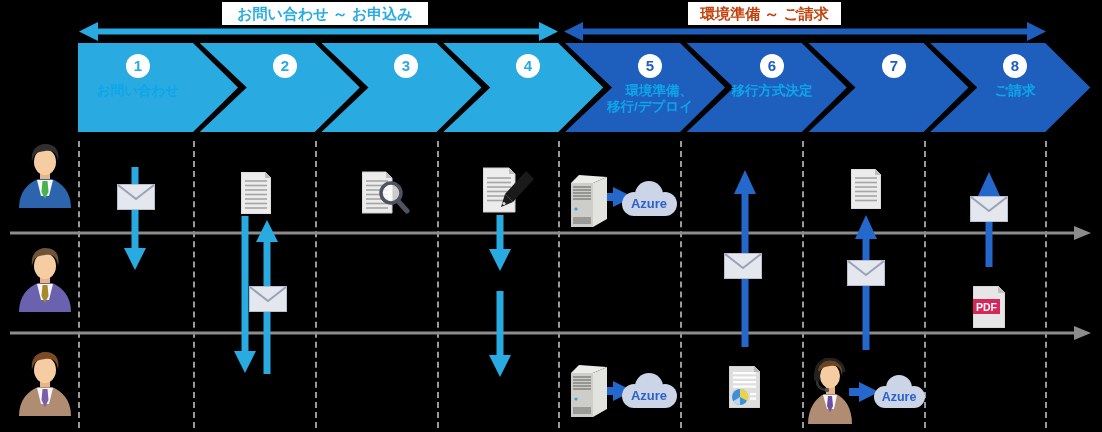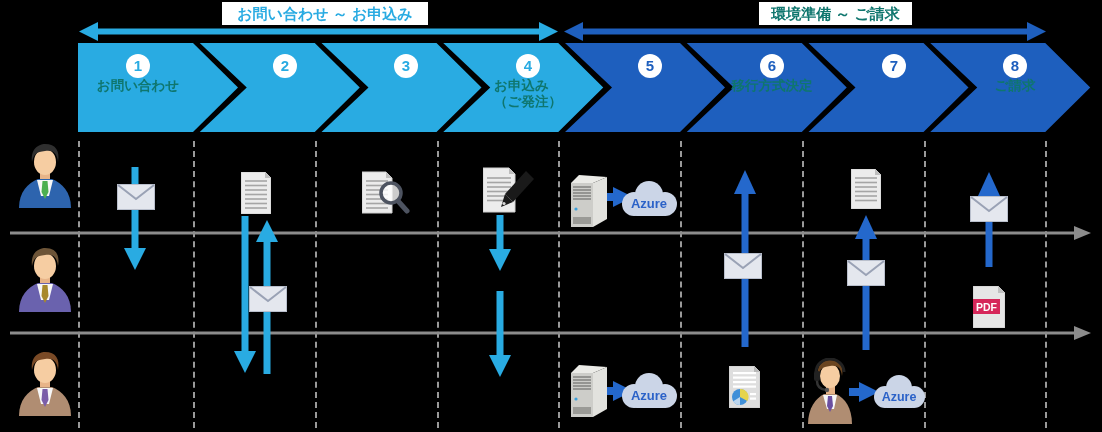--- a/index.html
+++ b/index.html
@@ -2,27 +2,27 @@
 <html><head>
 <meta charset="utf-8">
 <style>
   html,body{margin:0;padding:0;background:#000;}
   .canvas{position:relative;width:1102px;height:432px;background:#000;overflow:hidden;
           font-family:"Liberation Sans","DejaVu Sans",sans-serif;}
   .abs{position:absolute;}
   .phase-label{position:absolute;top:2px;height:23px;background:#ffffff;
                font-weight:bold;font-size:15px;line-height:23px;text-align:center;padding:0 10px;}
   .phase-1{left:222px;width:186px;color:#29abe2;}
-  .phase-2{left:759px;width:133px;color:#0f766e;}
+  .phase-2{left:688px;width:133px;color:#c2410c;}
   .step{position:absolute;top:54px;width:120px;display:flex;flex-direction:column;align-items:center;}
   .badge{width:24px;height:24px;border-radius:50%;background:#fff;text-align:center;
          font-weight:bold;font-size:15px;line-height:24px;}
   .badge.c1{color:#29abe2;} .badge.c2{color:#1e5fbe;}
-  .s-label{color:#0f766e;font-weight:bold;font-size:13.5px;line-height:16px;
-           text-align:left;white-space:pre-line;}
+  .s-label{margin-top:5px;color:#0ea5e9;font-weight:bold;font-size:13.5px;line-height:16px;
+           text-align:right;white-space:pre-line;}
   .vdash{position:absolute;top:141px;height:287px;width:0;border-left:2px dashed #9a9a9a;}
   svg text{font-family:"Liberation Sans","DejaVu Sans",sans-serif;}
 </style>
 </head>
 <body>
 
 <div class="canvas">
 
   <div class="phase-label phase-1">お問い合わせ ～ お申込み</div>
   <div class="phase-label phase-2">環境準備 ～ ご請求</div>
@@ -56,25 +56,25 @@
       <div class="s-label">お問い合わせ</div>
     </div>
   <div class="step" style="left:225px">
       <div class="badge c1">2</div>
     </div>
   <div class="step" style="left:346px">
       <div class="badge c1">3</div>
     </div>
   <div class="step" style="left:468px">
       <div class="badge c1">4</div>
-      <div class="s-label">お申込み
-（ご発注）</div>
     </div>
   <div class="step" style="left:590px">
       <div class="badge c2">5</div>
+      <div class="s-label">環境準備、
+移行/デプロイ</div>
     </div>
   <div class="step" style="left:712px">
       <div class="badge c2">6</div>
       <div class="s-label">移行方式決定</div>
     </div>
   <div class="step" style="left:834px">
       <div class="badge c2">7</div>
     </div>
   <div class="step" style="left:955px">
       <div class="badge c2">8</div>

